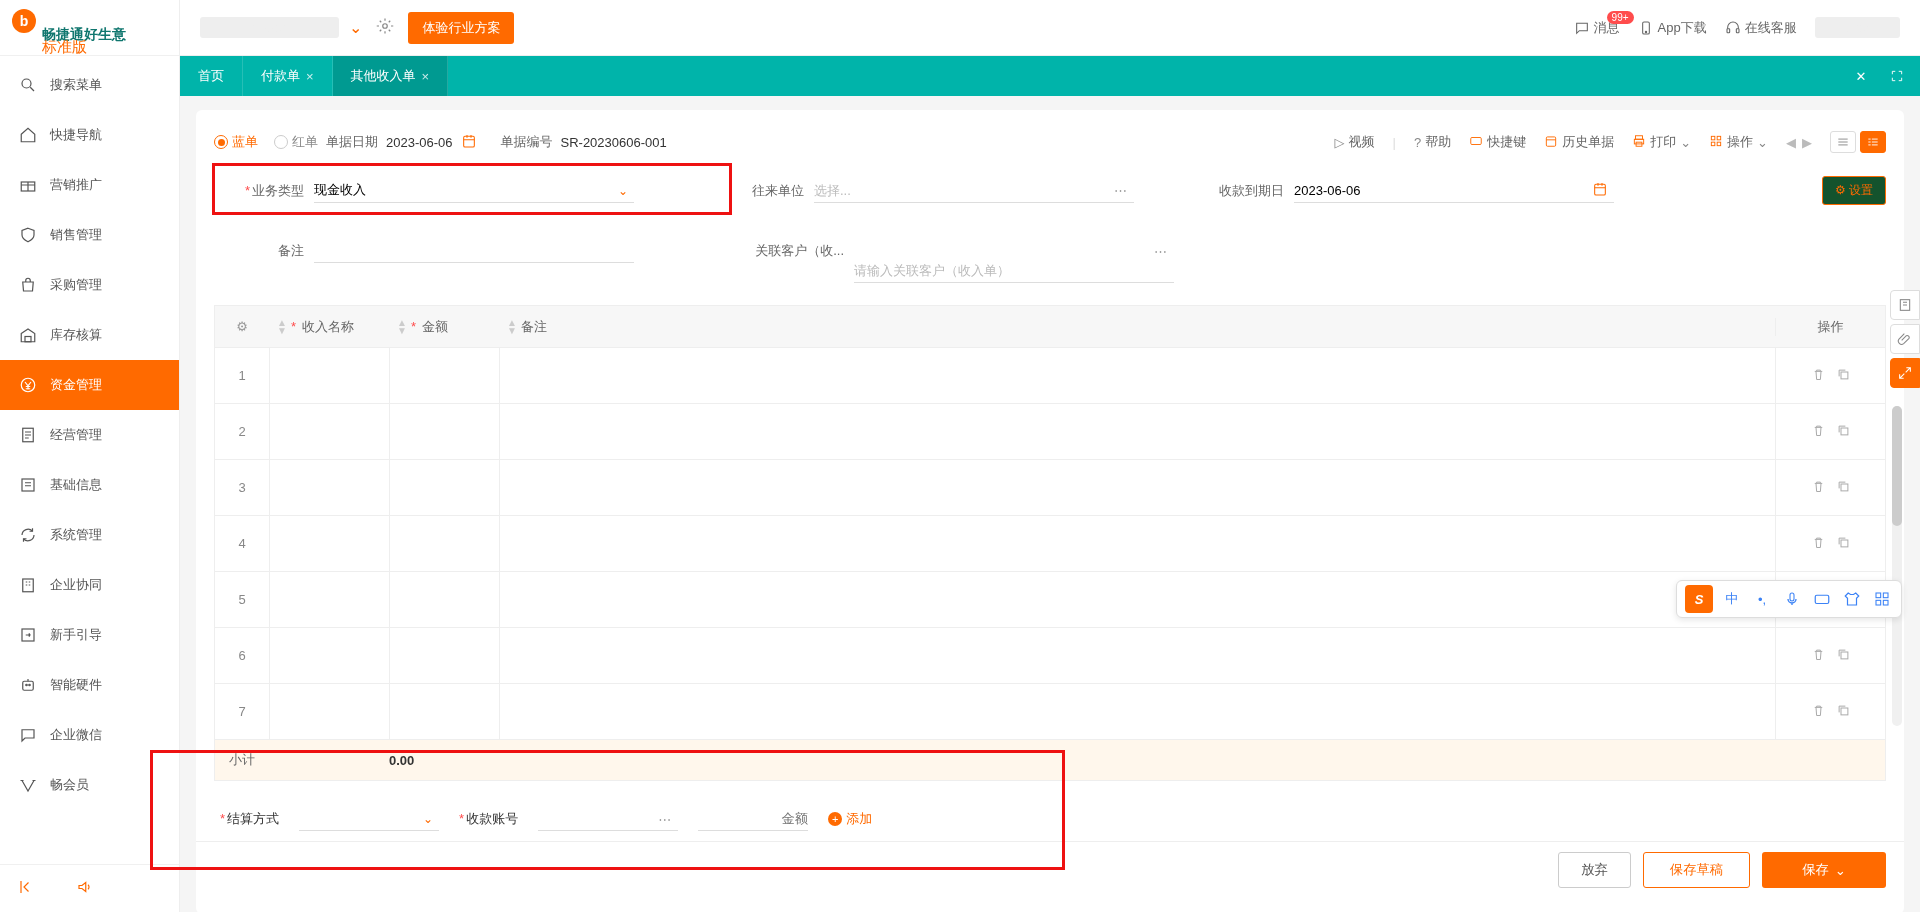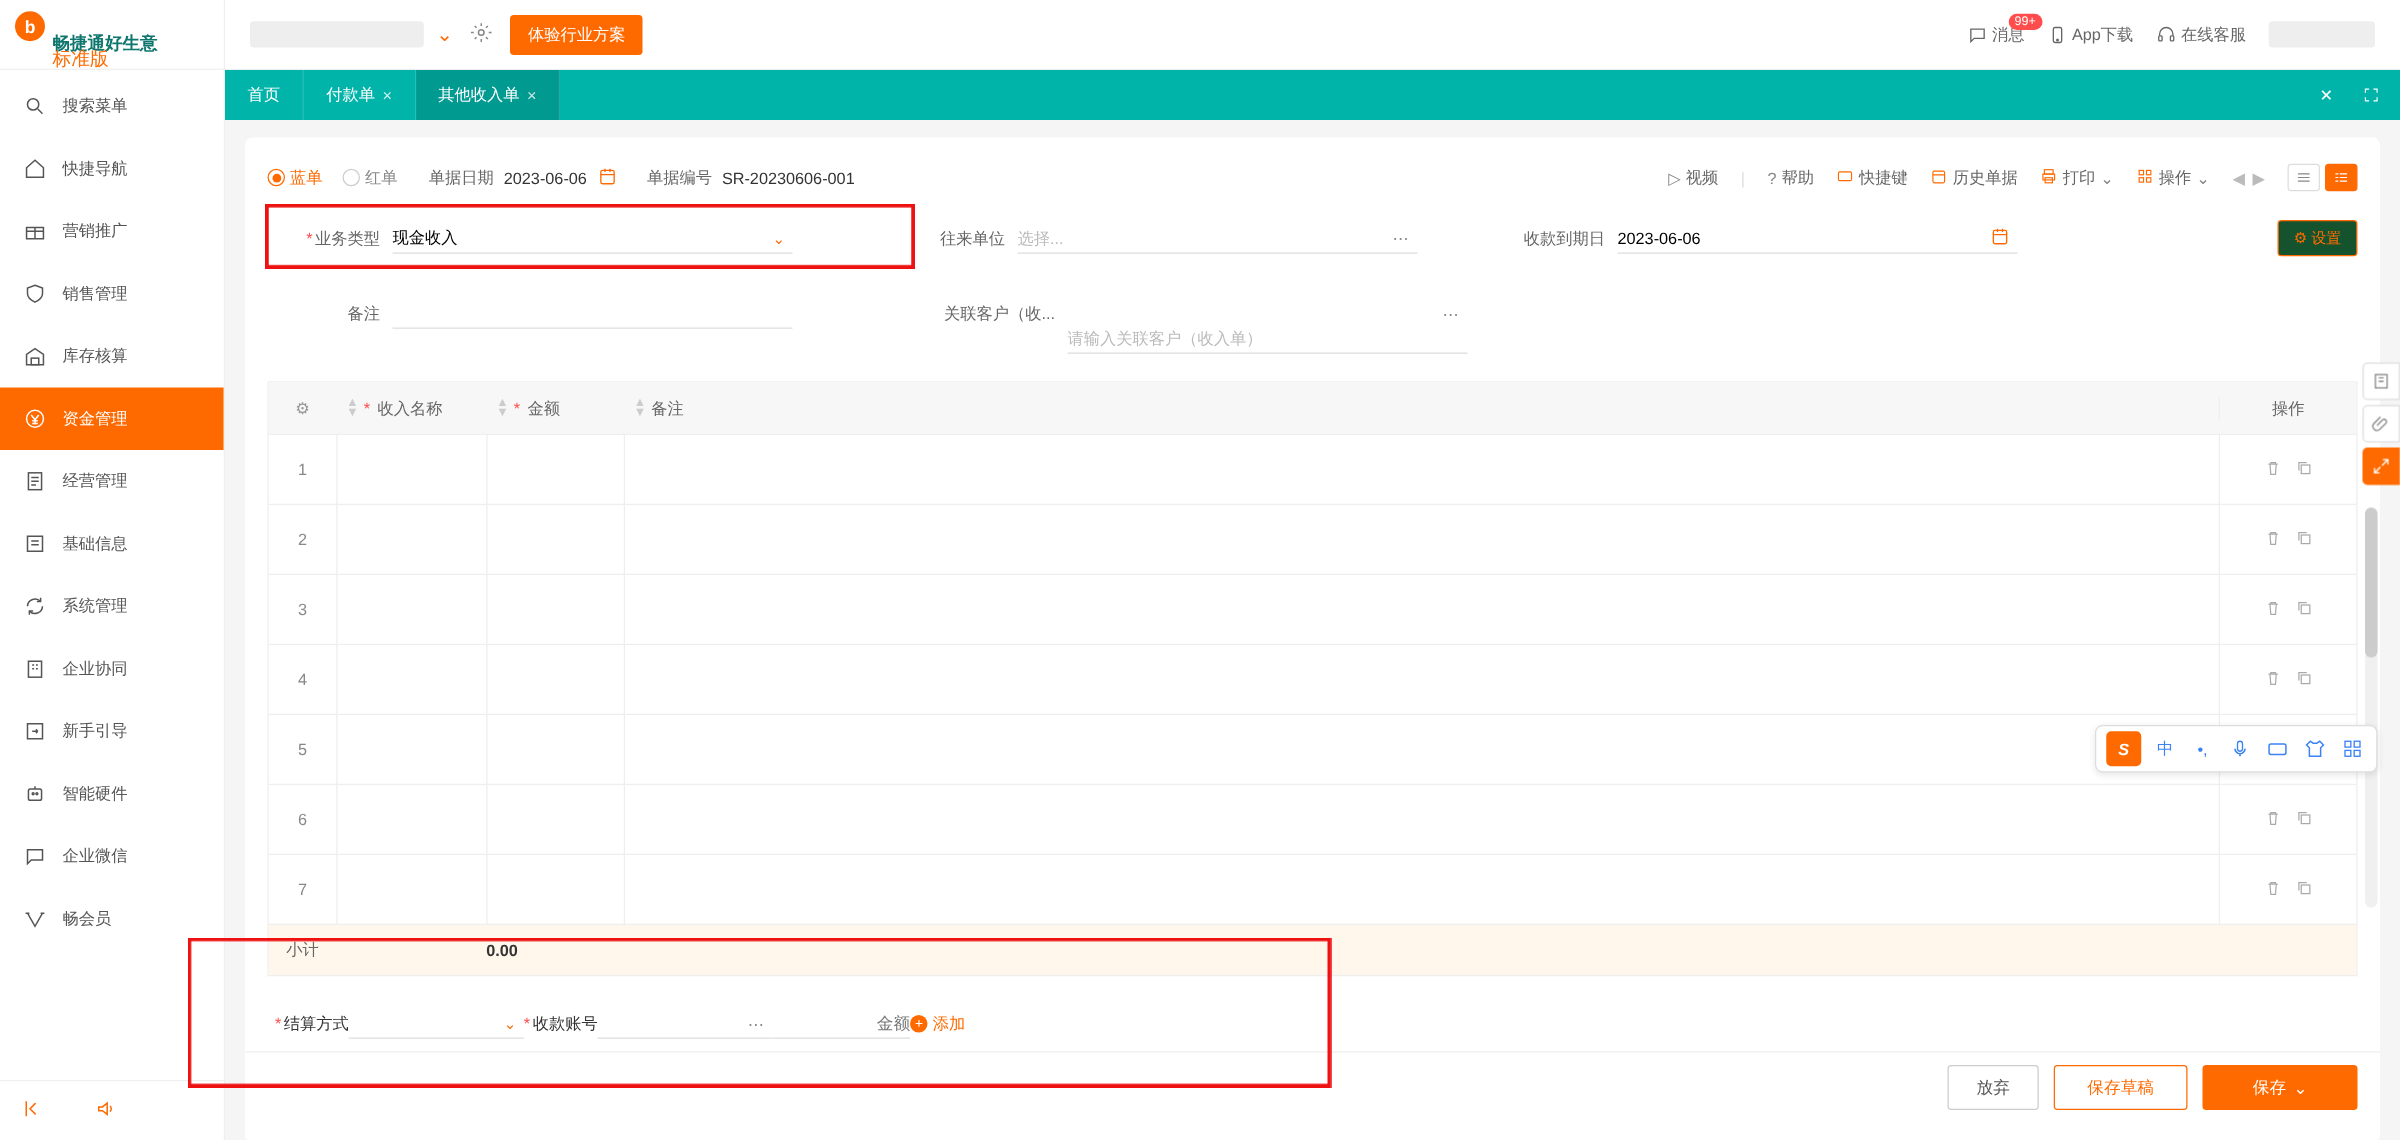--- a/index.html
+++ b/index.html
@@ -35,21 +35,21 @@
 .tab { display: flex; align-items: center; padding: 0 18px; cursor: pointer; font-size: 13px; border-right: 1px solid rgba(255,255,255,0.15); }
 .tab.active { background: #009a91; }
 .tab .close { margin-left: 6px; opacity: .8; }
 .tab-actions { margin-left: auto; display: flex; align-items: center; padding: 0 8px; gap: 6px; }
 .tab-action-btn { width: 30px; height: 30px; display: flex; align-items: center; justify-content: center; cursor: pointer; }
 
 .content { flex: 1; padding: 14px 16px; overflow: auto; position: relative; }
 .card { background: #fff; border-radius: 6px; padding: 12px 18px 0 18px; position: relative; }
 
 .card-head { display: flex; align-items: center; height: 40px; }
-.radio-group { display: flex; align-items: center; gap: 16px; margin-right: 25px; }
+.radio-group { display: flex; align-items: center; gap: 16px; margin-right: 8px; }
 .radio-item { display: flex; align-items: center; gap: 4px; color: #888; }
 .radio-item.sel { color: #ff6a00; }
 .radio-dot { width: 14px; height: 14px; border-radius: 50%; border: 1.5px solid #ccc; display: inline-flex; align-items: center; justify-content: center; }
 .radio-item.sel .radio-dot { border-color: #ff6a00; }
 .radio-item.sel .radio-dot::after { content: ""; width: 7px; height: 7px; border-radius: 50%; background: #ff6a00; }
 .head-field { display: flex; align-items: center; gap: 8px; margin-right: 24px; color: #666; }
 .head-val { color: #333; }
 .cal-ico { color: #ff6a00; }
 
 .head-right { margin-left: auto; display: flex; align-items: center; gap: 18px; color: #666; font-size: 13px; }
@@ -87,21 +87,21 @@
 .grid-body .grow { display: flex; height: 56px; align-items: center; border-bottom: 1px solid #eee; }
 .grow .rn { width: 54px; text-align: center; color: #888; }
 .grow .c1 { width: 120px; border-left: 1px solid #eee; height: 100%; }
 .grow .c2 { width: 110px; border-left: 1px solid #eee; height: 100%; }
 .grow .c3 { flex: 1; border-left: 1px solid #eee; height: 100%; }
 .grow .ops { width: 110px; border-left: 1px solid #eee; height: 100%; display: flex; align-items: center; justify-content: center; gap: 10px; color: #aaa; }
 .grid-sub { display: flex; height: 40px; align-items: center; background: #fff7ec; }
 .grid-sub .lbl { width: 54px; text-align: center; color: #666; }
 .grid-sub .amt { width: 230px; padding-right: 20px; font-weight: 700; }
 
-.settle { padding: 26px 6px; display: flex; align-items: center; }
+.settle { padding: 26px 6px; display: flex; align-items: center; gap: 20px; }
 .settle .mini-input { border: none; border-bottom: 1px solid #ddd; width: 140px; padding: 4px 0; outline: none; }
 .settle .mini-input.sm { width: 110px; }
 .add-link { color: #ff6a00; display: flex; align-items: center; gap: 4px; cursor: pointer; }
 
 .footer { position: sticky; bottom: 0; background: #fff; border-top: 1px solid #eee; margin: 0 -18px; padding: 10px 18px; display: flex; justify-content: flex-end; gap: 12px; }
 .btn-plain { border: 1px solid #ccc; background: #fff; color: #555; padding: 8px 22px; border-radius: 3px; cursor: pointer; }
 .btn-outline-lg { border: 1px solid #ff6a00; background: #fff; color: #ff6a00; padding: 8px 26px; border-radius: 3px; cursor: pointer; }
 .btn-save { background: #ff6a00; color: #fff; border: none; padding: 8px 40px; border-radius: 3px; cursor: pointer; display: flex; align-items: center; gap: 6px; }
 
 .ime-bar { position: fixed; right: 18px; top: 580px; display: flex; align-items: center; gap: 8px; background: #fff; border: 1px solid #ddd; border-radius: 6px; padding: 4px 8px; box-shadow: 0 2px 6px rgba(0,0,0,.1); z-index: 200; }
@@ -158,20 +158,29 @@
           </span>
           <span>营销推广</span>
         </div>
       <div class="nav-item">
           <span class="nav-ico">
             <svg viewBox="0 0 24 24">
               <path d="M12 3l8 3v6c0 5-8 9-8 9s-8-4-8-9V6z"></path>
             </svg>
           </span>
           <span>销售管理</span>
+        </div>
+      <div class="nav-item">
+          <span class="nav-ico">
+            <svg viewBox="0 0 24 24">
+              <path d="M5 8h14l-1 12H6z"></path>
+              <path d="M9 8V6a3 3 0 016 0v2"></path>
+            </svg>
+          </span>
+          <span>采购管理</span>
         </div>
       <div class="nav-item">
           <span class="nav-ico">
             <svg viewBox="0 0 24 24">
               <path d="M3 10l9-6 9 6v11H3z"></path>
               <rect x="8" y="14" width="8" height="7"></rect>
             </svg>
           </span>
           <span>库存核算</span>
         </div>

